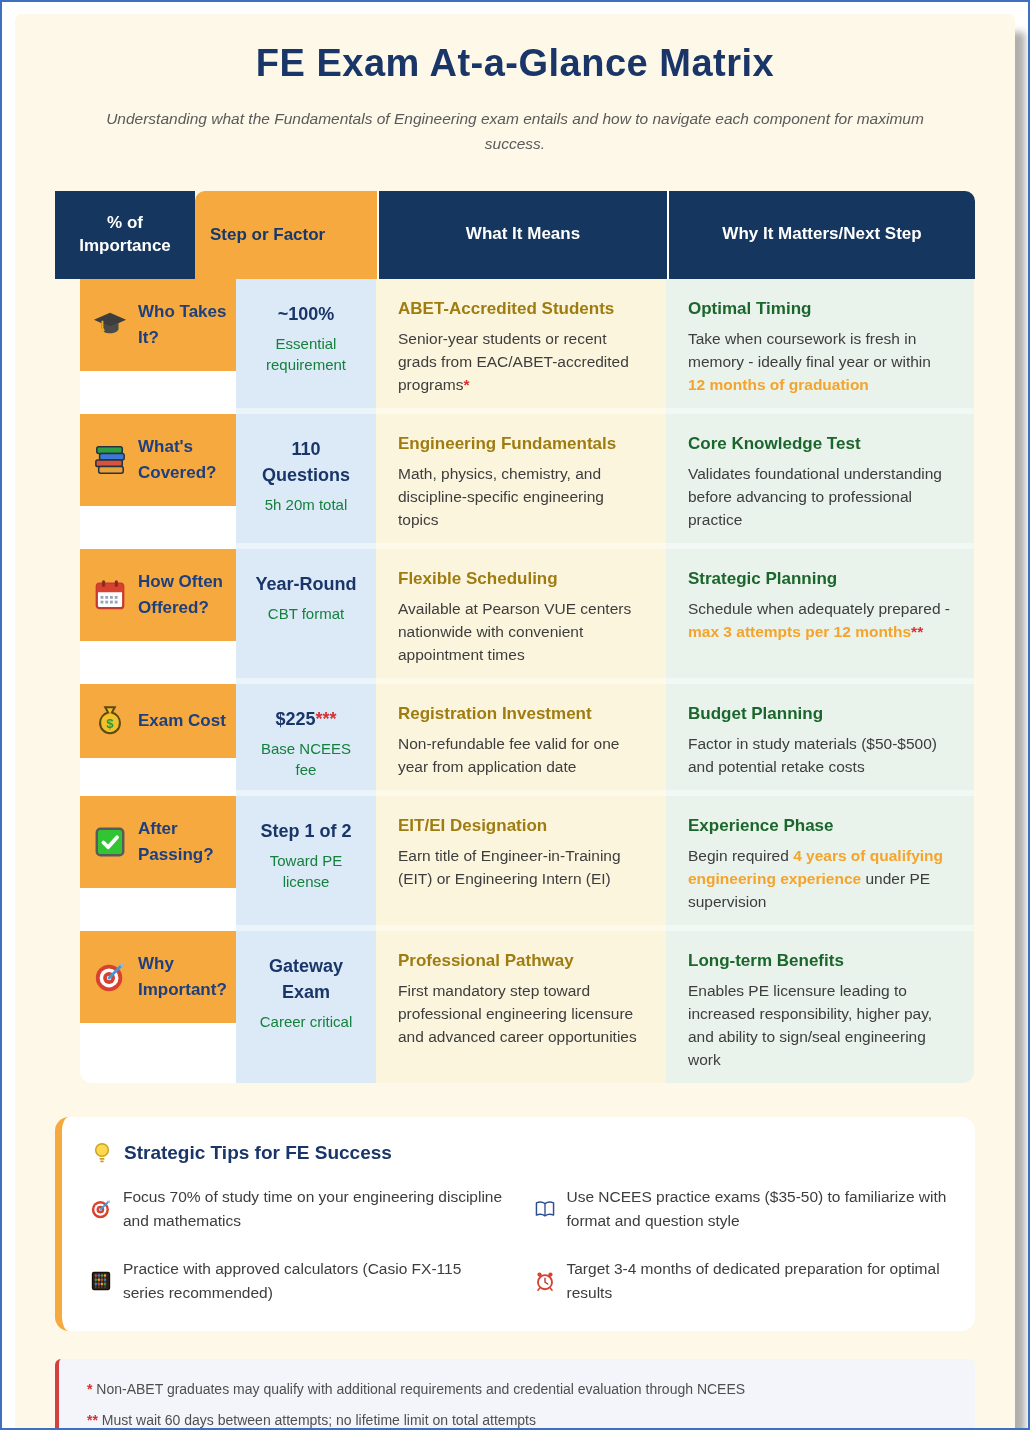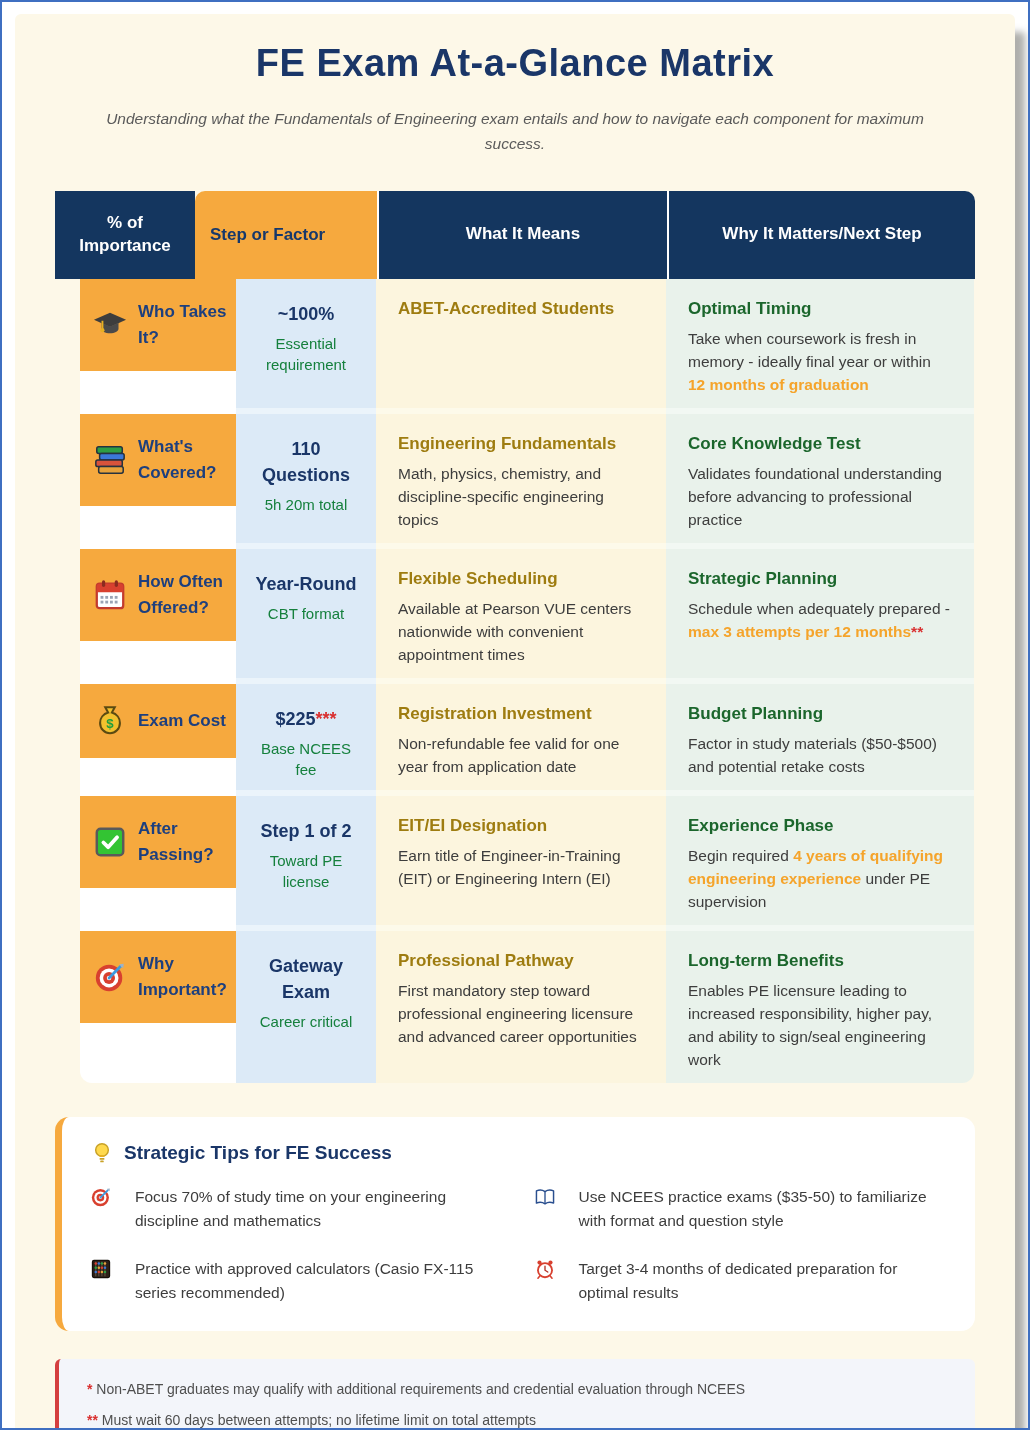--- a/index.html
+++ b/index.html
@@ -89,21 +89,21 @@
     margin-top: 34px;
     background: #ffffff;
     border-left: 7px solid #f6a93e;
     border-radius: 14px;
     padding: 24px 28px 26px 28px;
   }
   .tips-head { display: flex; align-items: center; gap: 10px; margin-bottom: 20px; }
   .tips-head .ticon { width: 24px; height: 24px; }
   .tips-title { color: #1a3668; font-weight: 700; font-size: 19px; }
   .tips-grid { display: grid; grid-template-columns: 1fr 1fr; column-gap: 30px; row-gap: 24px; }
-  .tip { display: flex; gap: 23px; align-items: flex-start; }
+  .tip { display: flex; gap: 11px; align-items: center; }
   .tip .ticon { flex: 0 0 22px; width: 22px; height: 22px; margin-top: 1px; }
   .tip-text { color: #3d3d3d; font-size: 15.5px; line-height: 24px; }
 
   
   .footnotes {
     margin-top: 28px;
     background: #f3f5fa;
     border-left: 4px solid #d43f3f;
     border-radius: 6px;
     padding: 20px 28px;
@@ -229,20 +229,21 @@
               </svg>
               <div class="factor-label">Who Takes It?</div>
             </div>
           </div>
           <div class="c2">
             <div class="imp-main"><span class="seg-n">~100%</span></div>
             <div class="imp-sub">Essential requirement</div>
           </div>
           <div class="c3">
             <div class="means-title">ABET-Accredited Students</div>
+            <div class="cell-body"><span class="seg-n">Senior-year students or recent grads from EAC/ABET-accredited programs</span><span class="seg-mark">*</span></div>
           </div>
           <div class="c4">
             <div class="matters-title">Optimal Timing</div>
             <div class="cell-body"><span class="seg-n">Take when coursework is fresh in memory - ideally final year or within </span><span class="seg-hl">12 months of graduation</span></div>
           </div>
         </div>
 
         <div class="t-row">
           <div class="c1">
             <div class="factor-box">

